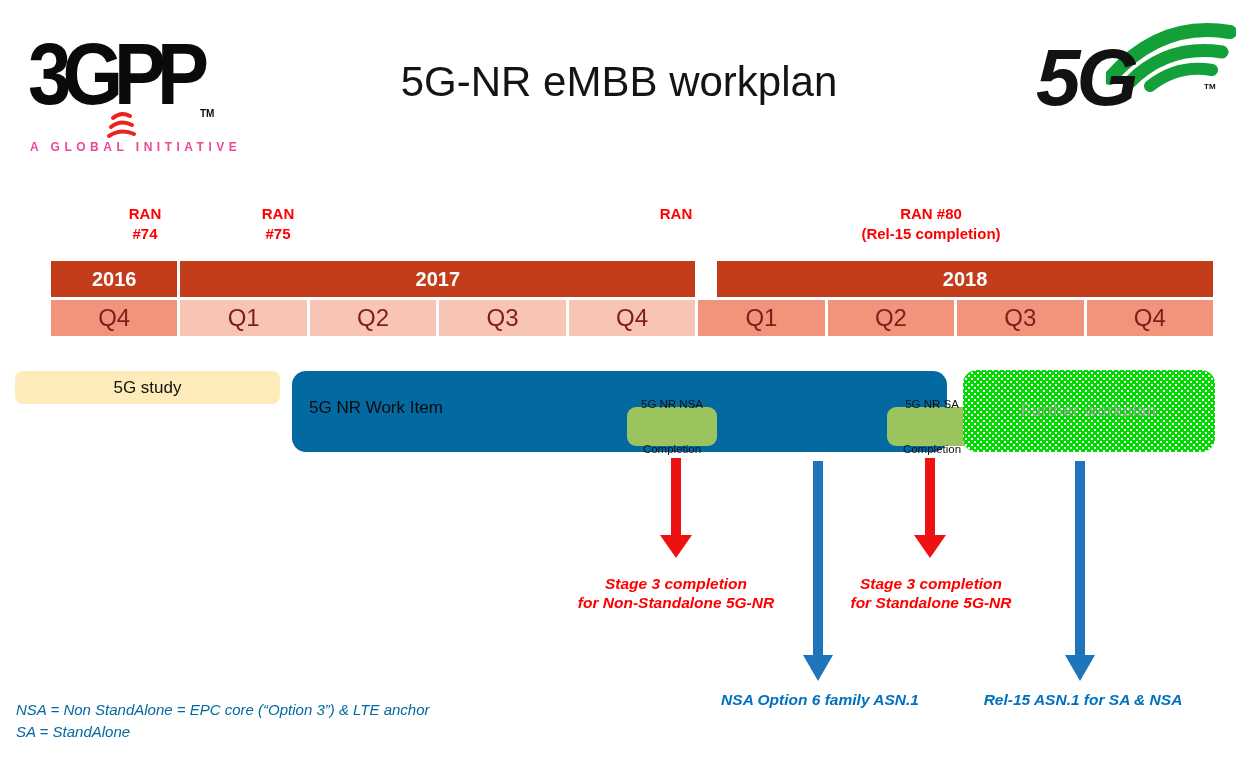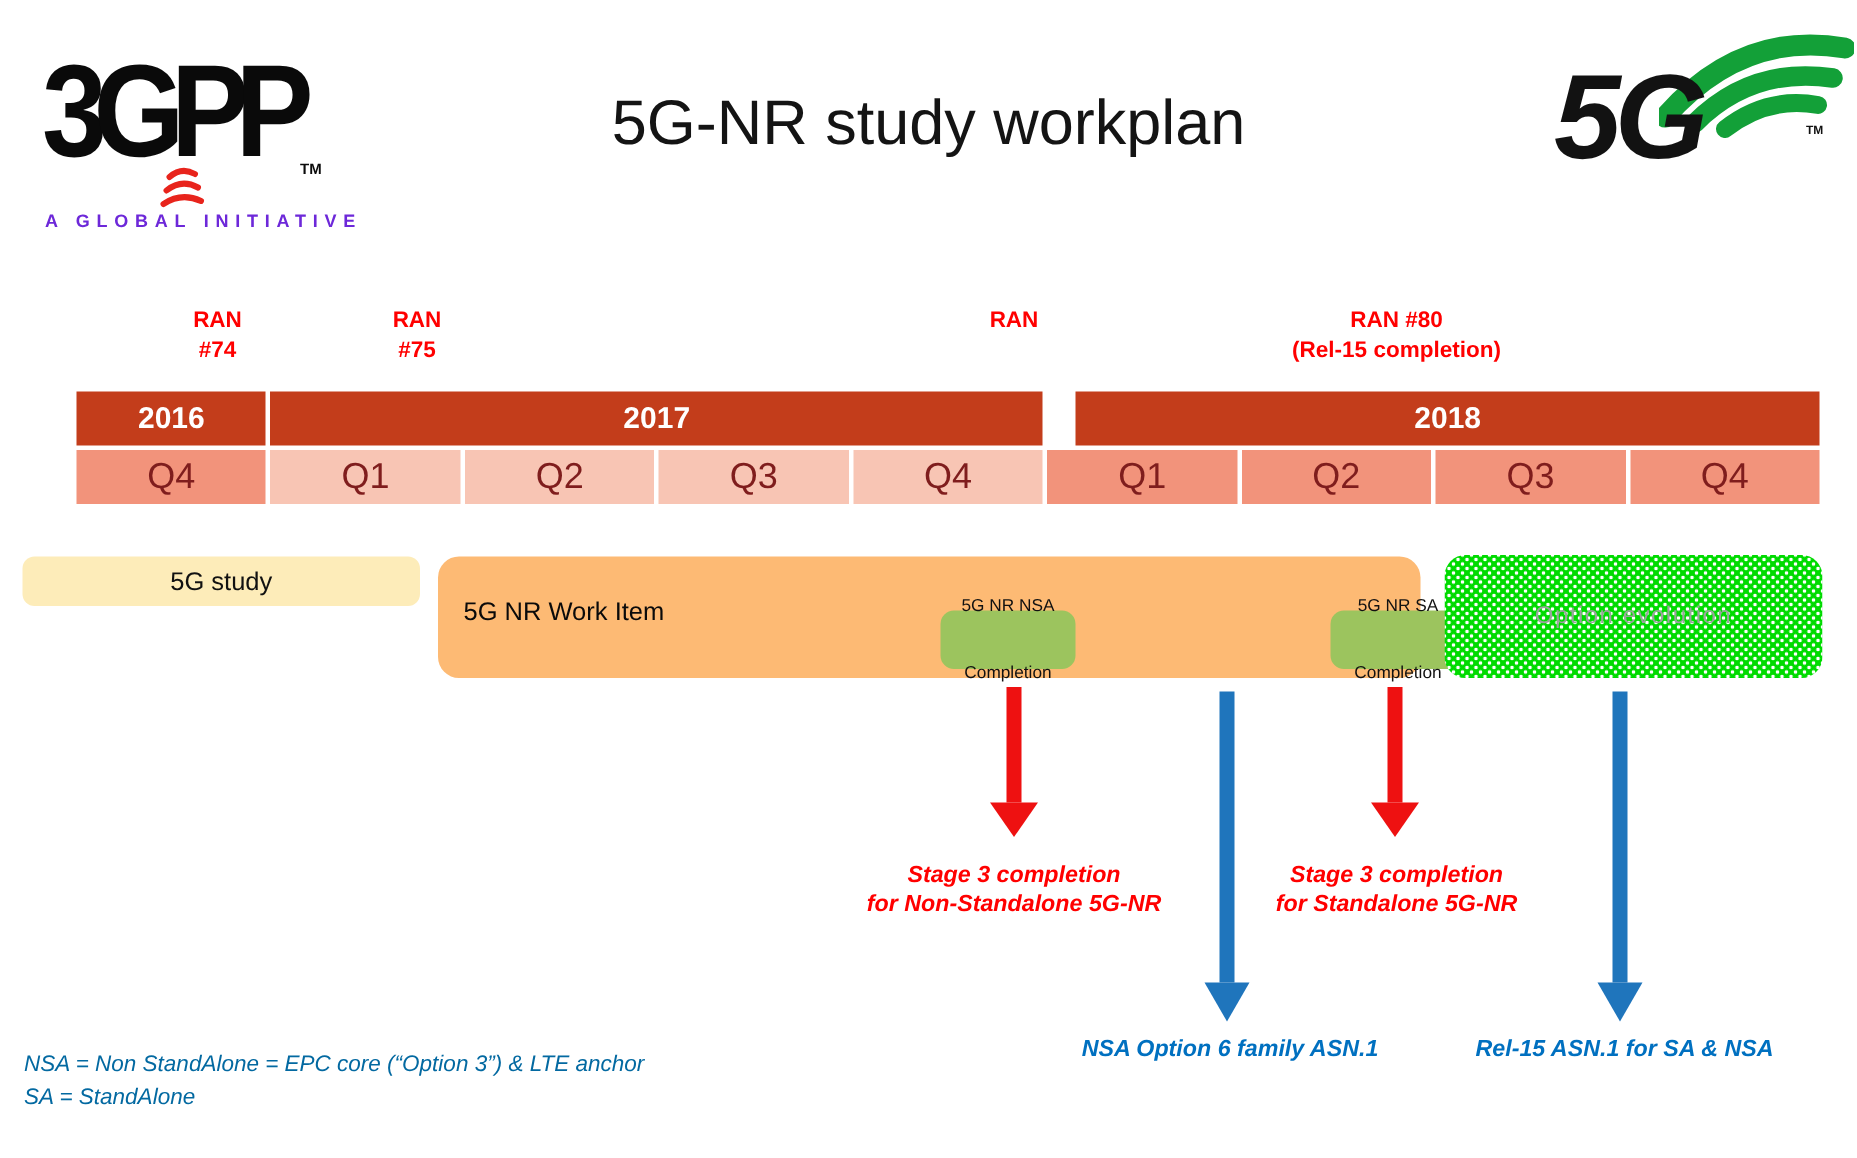--- a/index.html
+++ b/index.html
@@ -13,21 +13,21 @@
   .logo3gpp { position:absolute; left:14px; top:8px; width:210px; height:150px; }
   .logo3gpp .word {
     font-weight:900; font-size:78px; letter-spacing:-9px; color:#0a0a0a;
     line-height:1; transform:scaleY(1.12); transform-origin:top left;
     position:absolute; left:14px; top:22px;
   }
   .logo3gpp .tm3 { position:absolute; left:186px; top:100px; font-size:10px; font-weight:700; color:#0a0a0a;}
   .logo3gpp .arcs { position:absolute; left:88px; top:98px; }
   .logo3gpp .tagline {
     position:absolute; left:16px; top:132px; font-size:12px; font-weight:700;
-    letter-spacing:4.5px; color:#6d28d9; white-space:nowrap;
+    letter-spacing:4.5px; color:#ec4899; white-space:nowrap;
   }
   .title {
     position:absolute; left:0; right:0; top:58px; text-align:center;
     font-size:42px; color:#141414; letter-spacing:0;
   }
   .logo5g { position:absolute; left:1030px; top:10px; width:200px; height:140px; }
   .logo5g .word {
     position:absolute; left:6px; top:28px; font-weight:900; font-style:italic;
     font-size:80px; line-height:1; color:#121212; letter-spacing:-4px;
   }
@@ -56,21 +56,21 @@
   .qb { background:#f8c5b4; }   
 
   
   .bar-study {
     position:absolute; left:15px; top:371px; width:265px; height:33px;
     background:#fdecb9; border-radius:8px; display:flex; align-items:center;
     justify-content:center; font-size:17px; color:#111111;
   }
   .bar-work {
     position:absolute; left:292px; top:371px; width:655px; height:81px;
-    background:#fdba74; border-radius:14px; font-size:17px; color:#0a0a0a;
+    background:#0369a1; border-radius:14px; font-size:17px; color:#0a0a0a;
     padding:27px 0 0 17px;
   }
   .lab-completion {
     position:absolute; top:407px; width:90px; height:39px; background:#9cc45e;
     border-radius:9px; display:flex; flex-direction:column; align-items:center;
     justify-content:center; font-size:11.5px; line-height:14px; color:#111111;
     text-align:center;
     gap:31px;
   }
   .lab-nsa { left:627px; }
@@ -115,21 +115,21 @@
     <div class="word">3GPP</div>
     <div class="tm3">TM</div>
     <svg class="arcs" width="40" height="34" viewBox="0 0 40 34">
       <path d="M7,30 Q19,22 32,28" stroke="#e8241c" stroke-width="4" fill="none" stroke-linecap="round"></path>
       <path d="M9,21  Q19,13 30,19" stroke="#e8241c" stroke-width="4" fill="none" stroke-linecap="round"></path>
       <path d="M11,12 Q19,5 28,10" stroke="#e8241c" stroke-width="4" fill="none" stroke-linecap="round"></path>
     </svg>
     <div class="tagline">A GLOBAL INITIATIVE</div>
   </div>
 
-  <div class="title">5G-NR study workplan</div>
+  <div class="title">5G-NR eMBB workplan</div>
 
   <div class="logo5g">
     <svg class="waves" width="130" height="80" viewBox="0 0 130 80">
       <path d="M4,66  Q55,8  124,20" stroke="#13a038" stroke-width="14" fill="none" stroke-linecap="round"></path>
       <path d="M24,70 Q62,32 116,40" stroke="#13a038" stroke-width="13" fill="none" stroke-linecap="round"></path>
       <path d="M44,74 Q72,52 106,58" stroke="#13a038" stroke-width="12" fill="none" stroke-linecap="round"></path>
     </svg>
     <div class="word">5G</div>
     <div class="tm5">TM</div>
   </div>
@@ -173,21 +173,21 @@
   <div class="bar-work">5G NR Work Item</div>
   <div class="lab-completion lab-nsa">
     <div>5G NR NSA</div>
     <div>Completion</div>
   </div>
   <div class="lab-completion lab-sa">
     <div>5G NR SA</div>
     <div>Completion</div>
   </div>
   <div class="bar-future">
-    <span>Option evolution</span>
+    <span>Further workplan</span>
   </div>
 
   <svg class="arrows" width="1238" height="250" viewBox="0 0 1238 250">
     <g>
       <rect x="671" y="8" width="10" height="77" fill="#ee1111"></rect>
       <polygon points="660,85 692,85 676,108" fill="#ee1111"></polygon>
     </g>
     <g>
       <rect x="925" y="8" width="10" height="77" fill="#ee1111"></rect>
       <polygon points="914,85 946,85 930,108" fill="#ee1111"></polygon>

